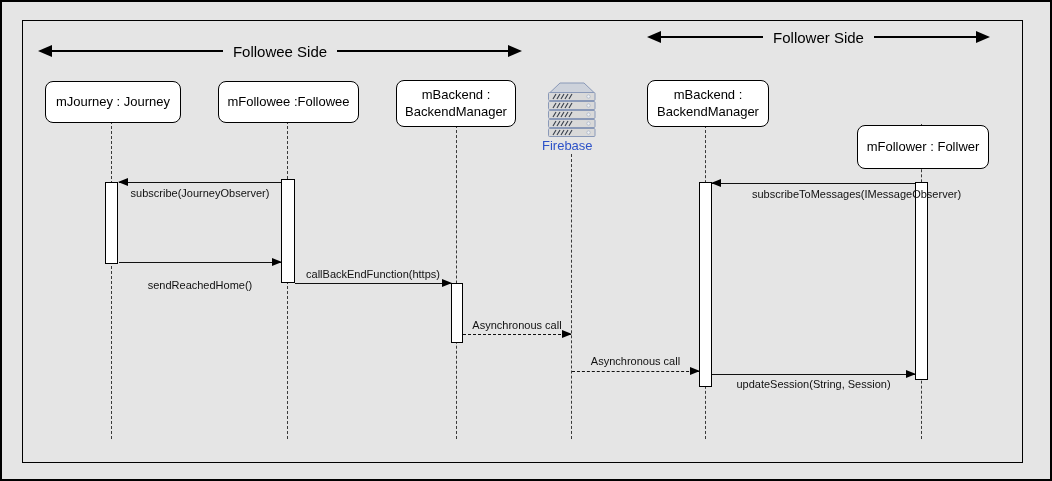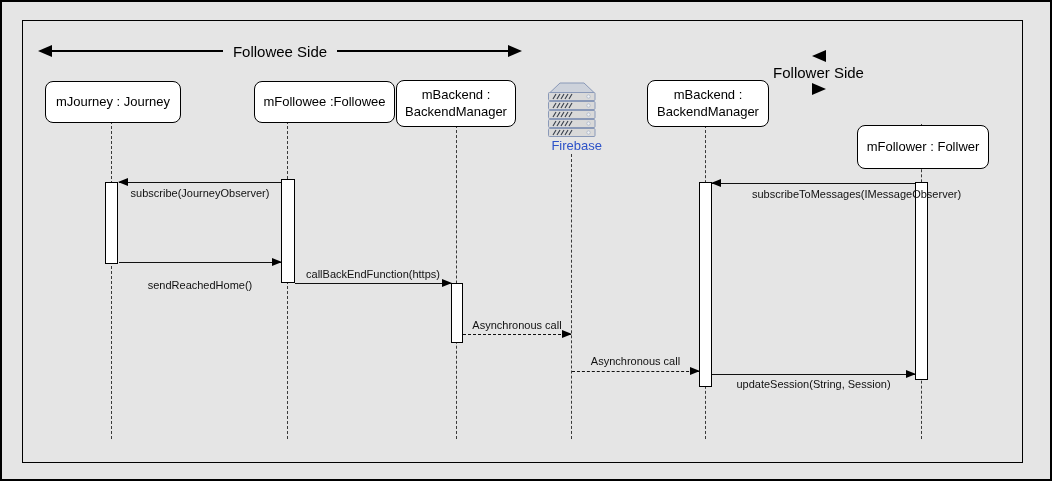--- a/index.html
+++ b/index.html
@@ -27,53 +27,53 @@
   .act { position:absolute; background:#fff; border:1px solid #000; box-sizing:border-box; z-index:2; }
   
   .msg { position:absolute; height:0; border-top:1px solid #111; z-index:4; }
   .msg.dashed { border-top:1px dashed #111; }
   .head { position:absolute; width:0; height:0; top:-5px;
     border-top:4.5px solid transparent; border-bottom:4.5px solid transparent; }
   .head.r { right:-1px; border-left:10px solid #000; }
   .head.l { left:-1px; border-right:10px solid #000; }
   .msg-label { position:absolute; font-size:11px; color:#111; text-align:center;
     white-space:nowrap; z-index:4; }
-  .fb-label { position:absolute; font-size:13px; text-align:right; z-index:3; }
+  .fb-label { position:absolute; font-size:13px; text-align:left; z-index:3; }
   .fb-icon { position:absolute; z-index:3; line-height:0; }
 </style>
 </head>
 <body>
 
 <div class="stage">
   <div class="frame"></div>
 
   <div class="section" style="left:36px; top:40px; width:484px;">
     <span class="sah l"></span>
     <span class="hline"></span>
     <span class="slabel">Followee Side</span>
     <span class="hline"></span>
     <span class="sah r"></span>
   </div>
-  <div class="section" style="left:645px; top:48px; width:343px;flex-direction:column;">
+  <div class="section" style="left:645px; top:26px; width:343px;">
     <span class="sah l"></span>
     <span class="hline"></span>
     <span class="slabel">Follower Side</span>
     <span class="hline"></span>
     <span class="sah r"></span>
   </div>
 
   <div class="lifeline" style="left:109px; top:119px; height:318px;"></div>
   <div class="lifeline" style="left:285px; top:119px; height:318px;"></div>
   <div class="lifeline" style="left:454px; top:123px; height:314px;"></div>
   <div class="lifeline" style="left:569px; top:152px; height:285px;"></div>
   <div class="lifeline" style="left:703px; top:123px; height:314px;"></div>
   <div class="lifeline" style="left:919px; top:122px; height:315px;"></div>
 
   <div class="obox" style="left:43px; top:79px; width:134px; height:40px;text-align:center;">mJourney : Journey</div>
-  <div class="obox" style="left:216px; top:79px; width:139px; height:40px;margin-left:36px;">mFollowee :Followee</div>
+  <div class="obox" style="left:216px; top:79px; width:139px; height:40px;">mFollowee :Followee</div>
   <div class="obox" style="left:394px; top:78px; width:118px; height:45px;">mBackend :
 BackendManager</div>
   <div class="obox" style="left:645px; top:78px; width:120px; height:45px;">mBackend :
 BackendManager</div>
   <div class="obox" style="left:855px; top:80px; width:130px; height:42px;margin-top:43px;">mFollower : Follwer</div>
 
   <div class="fb-icon" style="left:545px; top:78px;">
     <svg width="50" height="58" viewBox="0 0 50 58" xmlns="http://www.w3.org/2000/svg">
       <defs>
         <g id="slat">

